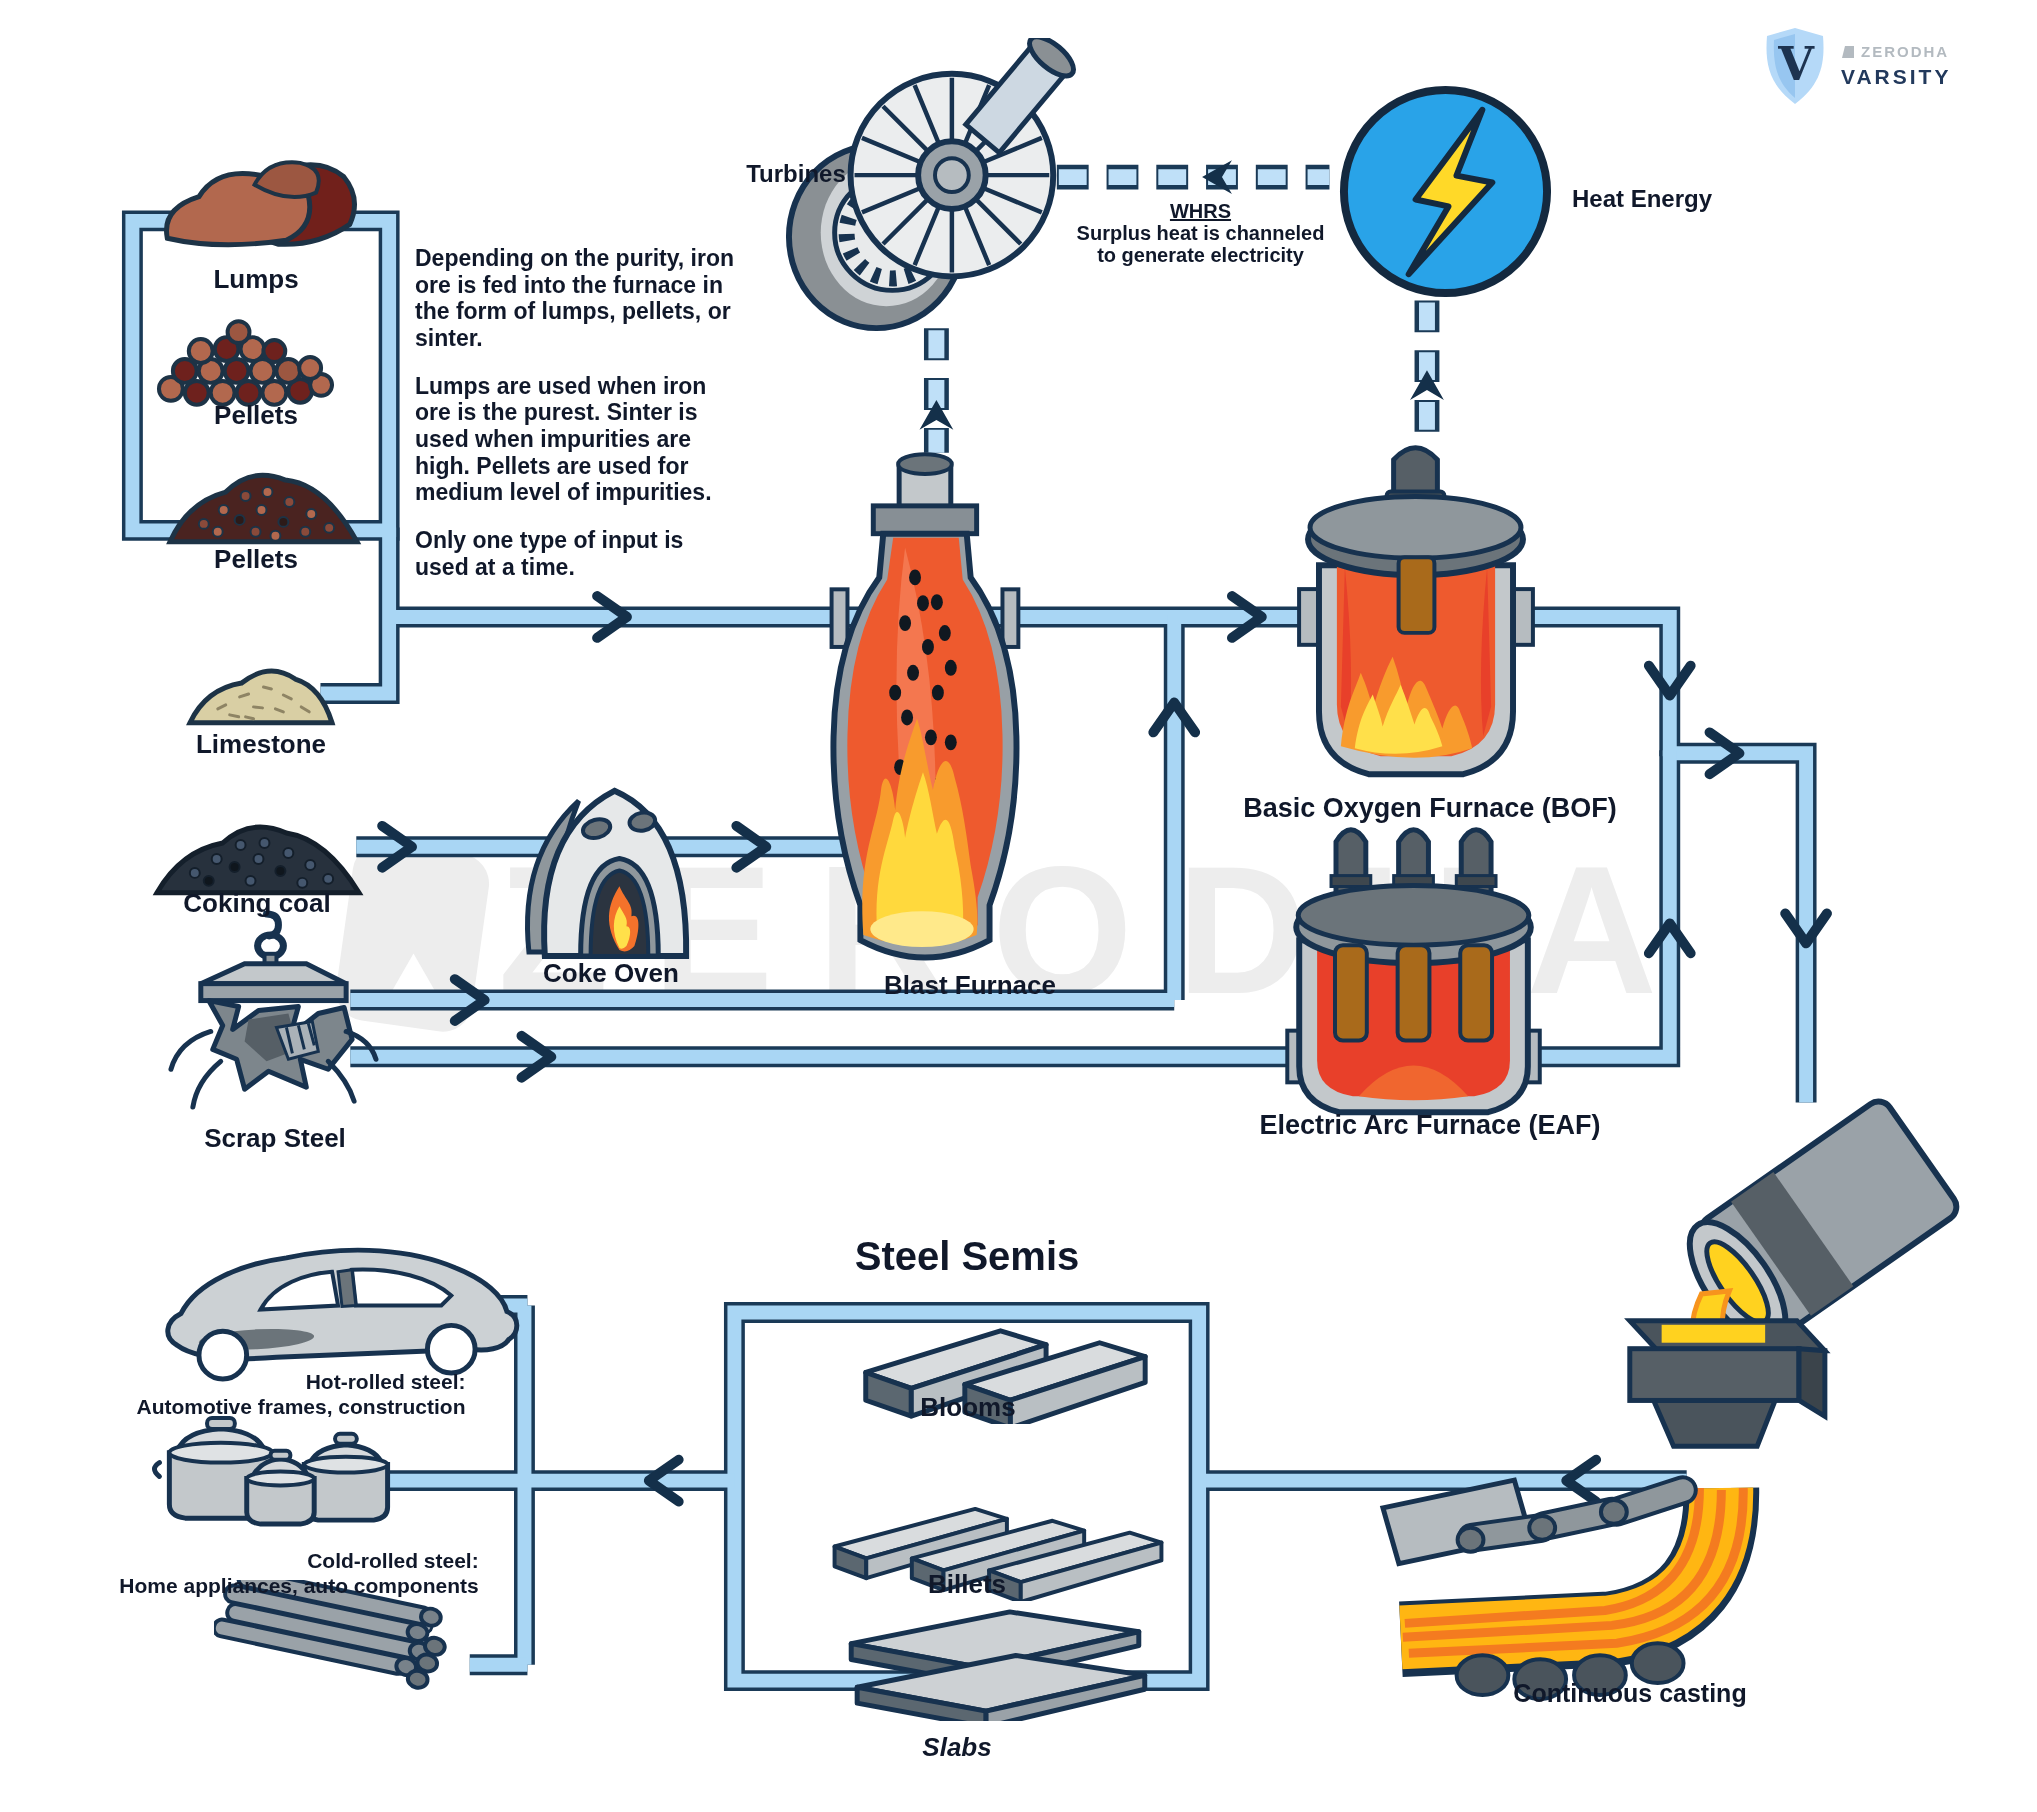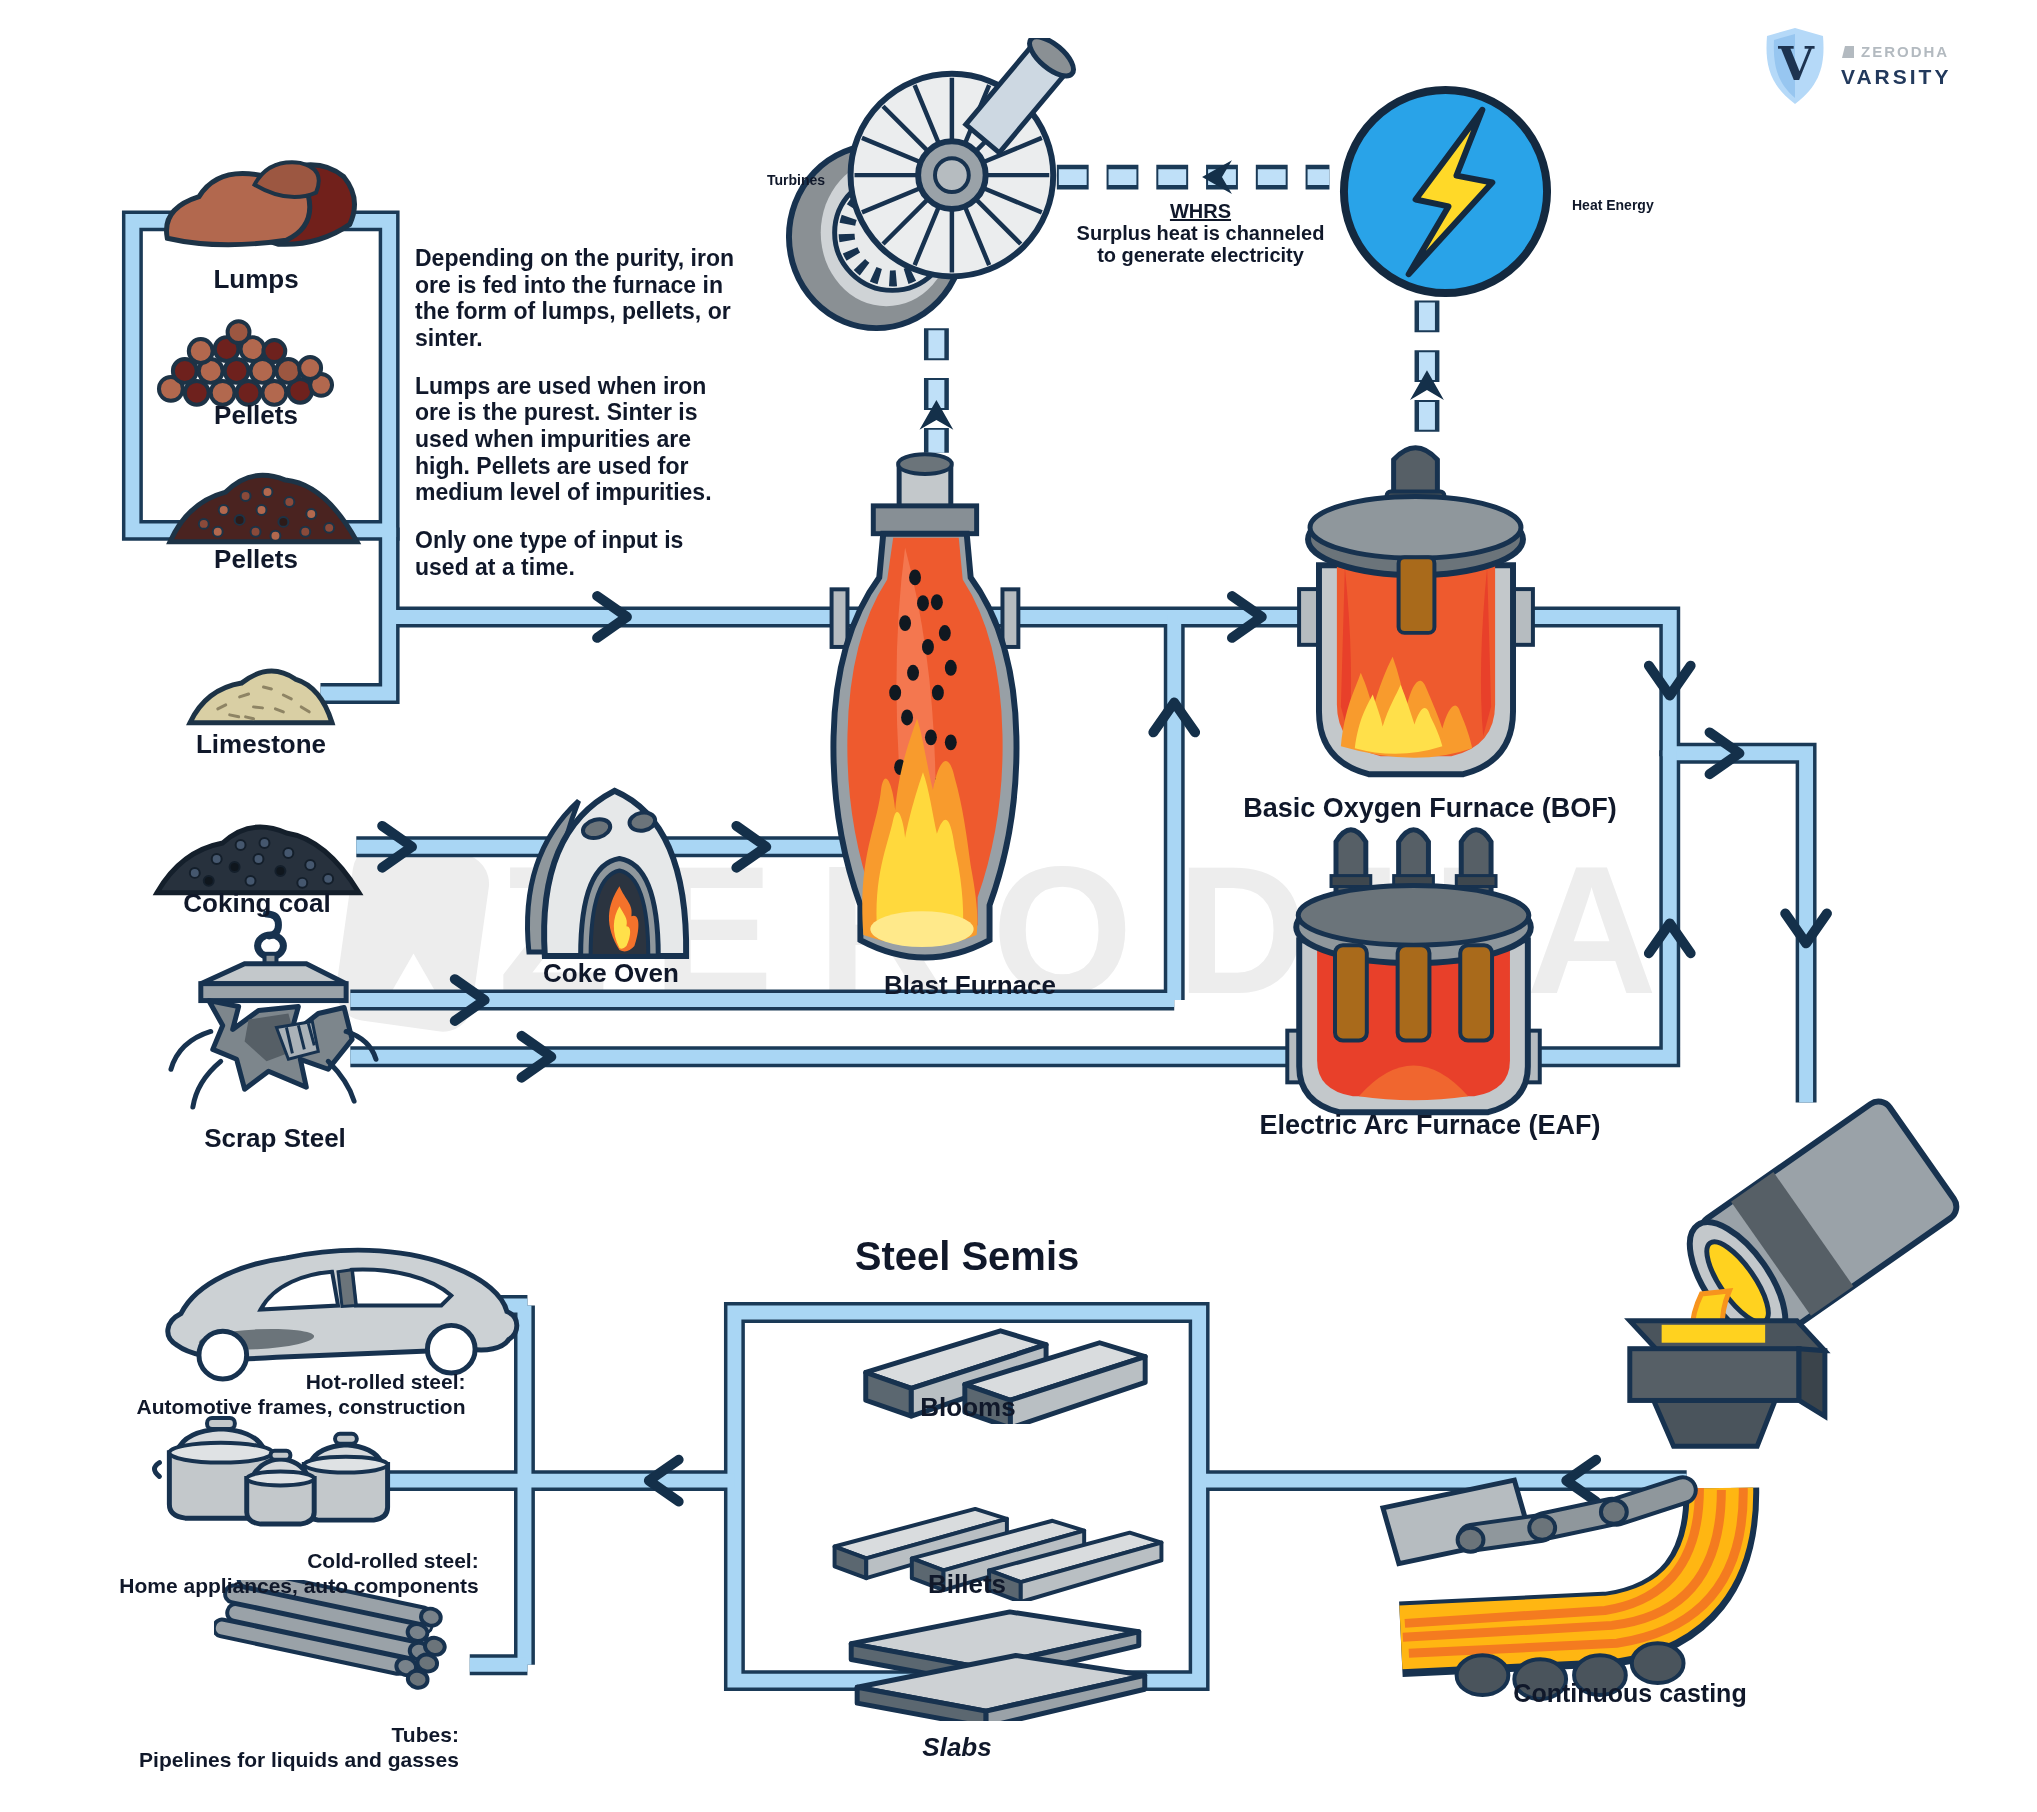--- a/index.html
+++ b/index.html
@@ -10,21 +10,21 @@
   
   .pn{stroke:#1a3a57;stroke-width:21;fill:none;}
   .pb{stroke:#a9d6f4;stroke-width:14;fill:none;}
   .dashN{stroke:#1a3a57;stroke-width:25;fill:none;stroke-dasharray:32 18;}
   .dashB{stroke:#bfe0f8;stroke-width:16;fill:none;stroke-dasharray:28 22;stroke-dashoffset:-2;}
   .arw path{stroke:#14304a;stroke-width:10;fill:none;stroke-linecap:round;stroke-linejoin:round;}
   .kite{fill:#14304a;}
   
   .lbl{position:absolute;transform:translate(-50%,-50%);font-weight:700;color:#10182a;
        white-space:nowrap;z-index:40;}
-  .s20{font-size:14px;margin-top:6px;} .s26{font-size:26px;} .s27{font-size:27px;} .s25{font-size:25px;}
+  .s20{font-size:24px;} .s26{font-size:26px;} .s27{font-size:27px;} .s25{font-size:25px;}
   .title{font-size:40px;}
   .cap{position:absolute;transform:translate(-50%,0);font-weight:700;color:#10182a;
        text-align:right;font-size:21px;line-height:1.18;z-index:40;white-space:nowrap;}
   .leftAnchor{transform:translate(0,-50%);}
   #note{position:absolute;left:415px;top:245px;width:322px;font-size:23px;font-weight:700;
         color:#10182a;line-height:1.16;z-index:40;}
   #note p{margin:0 0 21px 0;}
   #whrs{position:absolute;left:1051px;top:200px;width:299px;text-align:center;font-size:20px;
         font-weight:700;color:#10182a;line-height:1.1;z-index:40;}
   #whrs .u{text-decoration:underline;}
@@ -521,24 +521,20 @@
   <div class="lbl s26" style="left:957px;top:1747px;font-style:italic;">Slabs</div>
 
   <div class="cap" style="left:301px;top:1370px;">
     <div>Hot-rolled steel:</div>
     <div>Automotive frames, construction</div>
   </div>
   <div class="cap" style="left:299px;top:1549px;">
     <div>Cold-rolled steel:</div>
     <div>Home appliances, auto components</div>
   </div>
-  <div class="cap" style="left:299px;top:1723px;">
-    <div>Tubes:</div>
-    <div>Pipelines for liquids and gasses</div>
-  </div>
 
   <div id="logo">
     <svg width="64" height="80" viewBox="0 0 64 80">
       <path d="M 32,2 L 60,10 C 62,36 59,58 32,78 C 5,58 2,36 4,10 Z" fill="#b5d9f8"></path>
       <path d="M 32,8 L 32,72 C 13,56 10,37 11,14 Z" fill="#97c6f0"></path>
       <text x="33" y="54" text-anchor="middle" font-family="DejaVu Serif, serif" font-weight="700" font-size="46" fill="#1d3350">V</text>
     </svg>
     <div class="col">
       <div class="row1">
         <svg width="14" height="14" viewBox="0 0 14 14">

